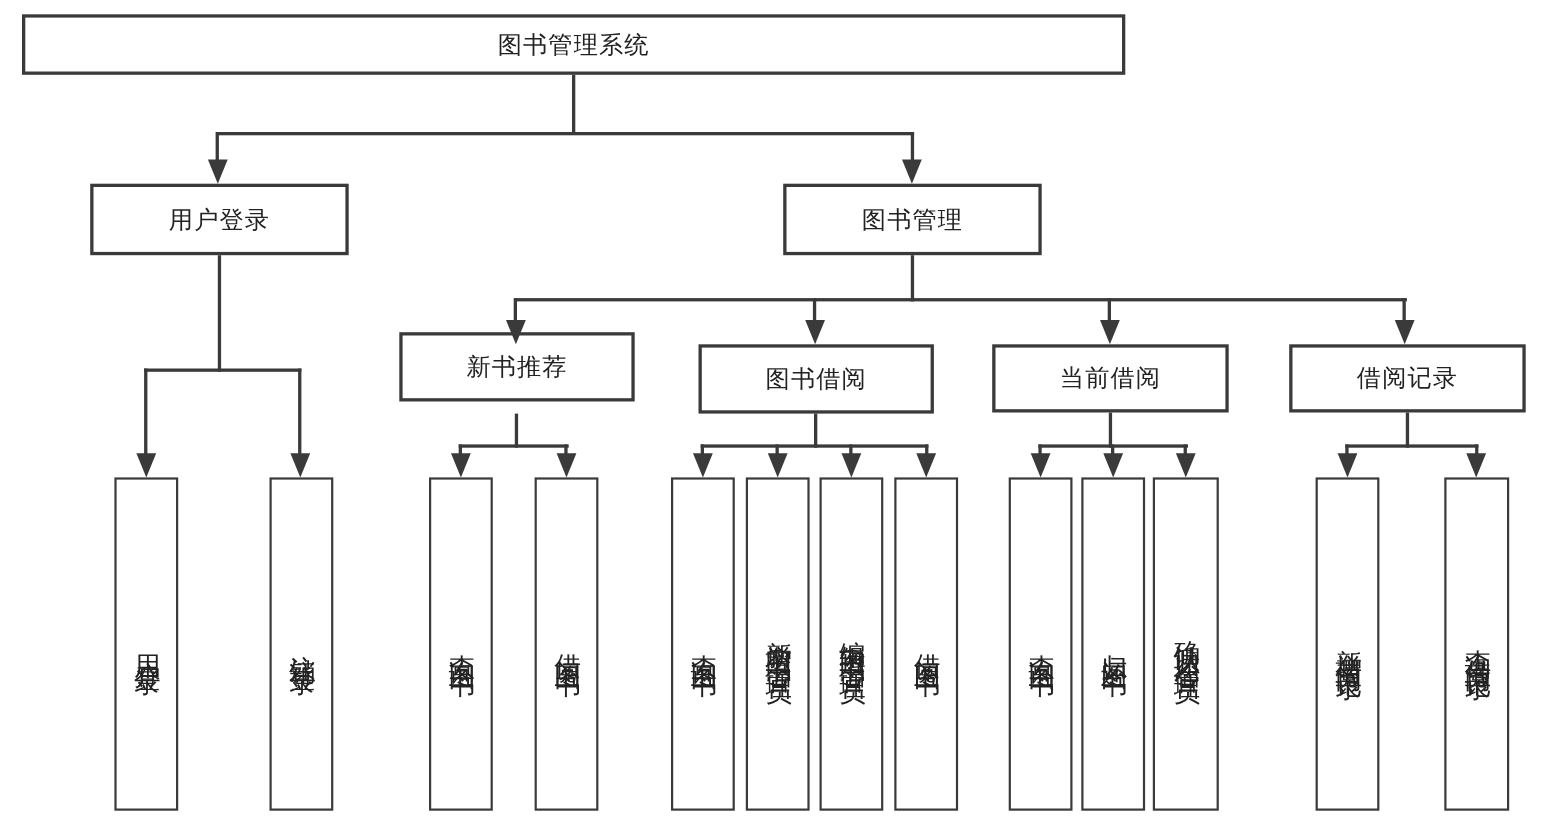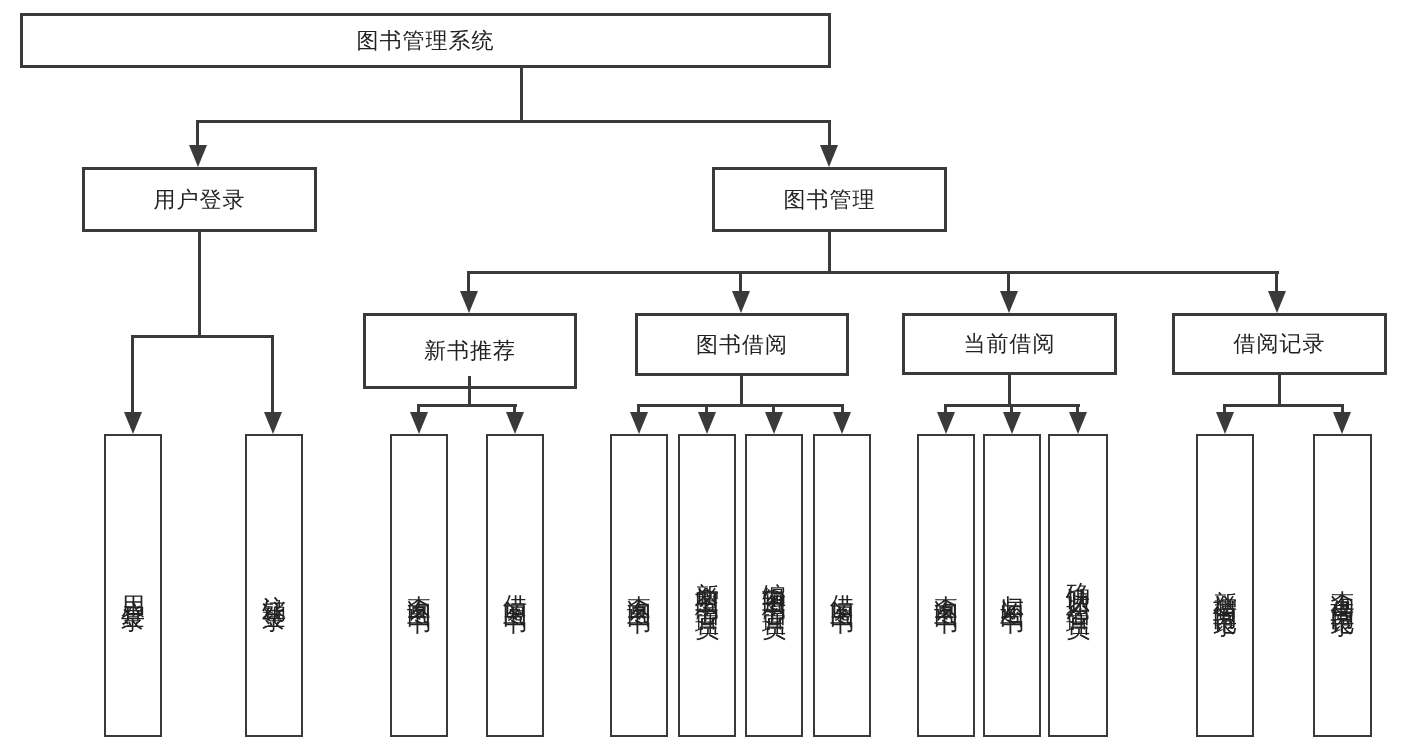--- a/index.html
+++ b/index.html
@@ -48,24 +48,24 @@
     justify-content: center;
     writing-mode: vertical-rl;
     text-orientation: mixed;
     font-size: 24px;
     letter-spacing: 5px;
     line-height: 1;
     overflow: hidden;
   }
 
   
-  #b-root  { left: 20px;  top: 13px;  width: 811px; height: 55px; }
+  #b-root  { left: 20px;  top: 13px;  width: 1003px; height: 55px; }
   #b-login { left: 82px;  top: 167px; width: 235px;  height: 65px; }
   #b-mgmt  { left: 712px; top: 167px; width: 235px;  height: 65px; }
-  #b-m0 { left: 363px;  top: 313px; width: 214px; height: 76px; }
+  #b-m0 { left: 363px;  top: 302px; width: 214px; height: 63px; }
   #b-m1 { left: 635px;  top: 313px; width: 214px; height: 63px; }
   #b-m2 { left: 902px;  top: 313px; width: 215px; height: 62px; }
   #b-m3 { left: 1172px; top: 313px; width: 215px; height: 62px; }
 
   #lf0  { left: 104px; }
   #lf1  { left: 245px; }
   #lf2  { left: 390px; }
   #lf3  { left: 486px; }
   #lf4  { left: 610px; }
   #lf5  { left: 678px; }

